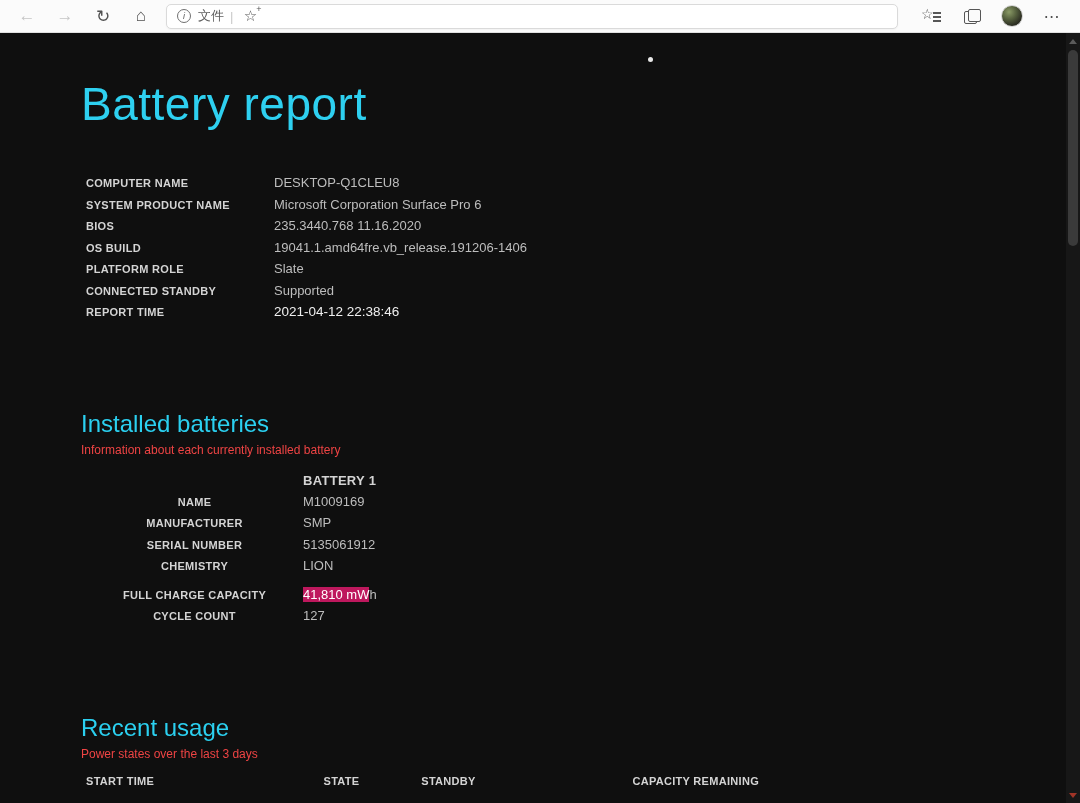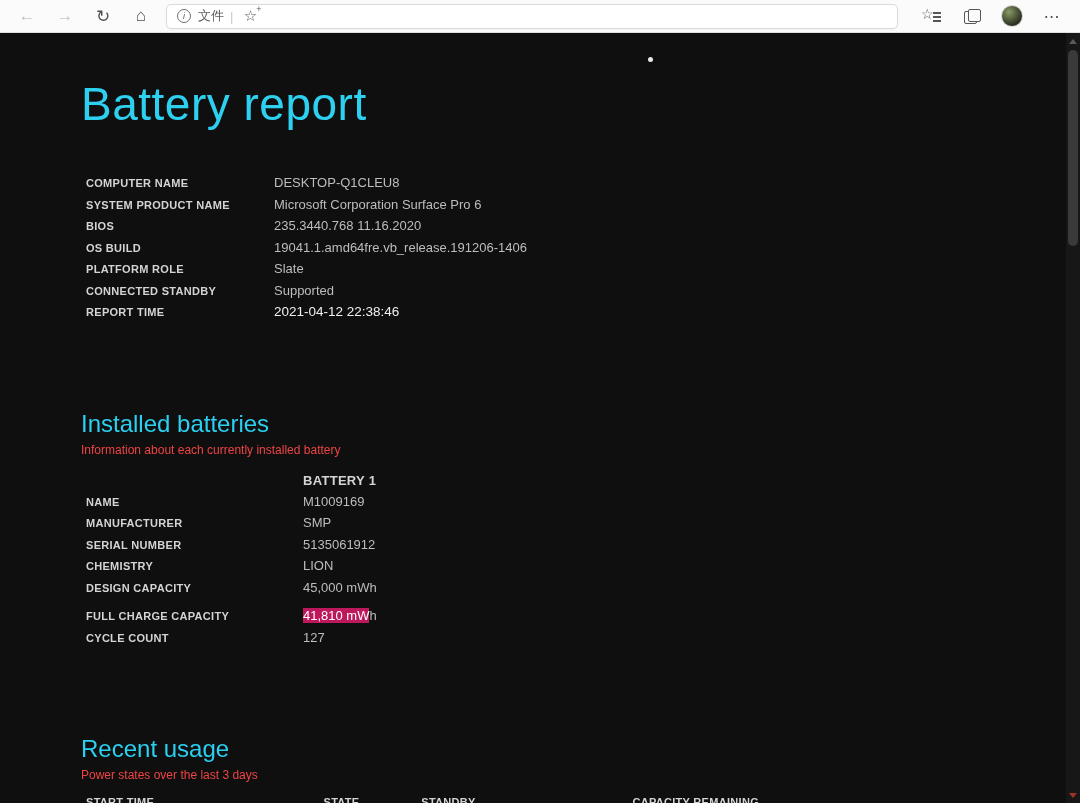--- a/index.html
+++ b/index.html
@@ -55,21 +55,21 @@
   .lbl { width:188px; flex:0 0 auto; font-size:11px; font-weight:bold;
          color:#d4d4d4; letter-spacing:0.3px; }
   .val { font-size:13px; color:#bdbdbd; }
   .val.bright { color:#efefef; font-size:13.5px; }
 
   .section-heading { margin:84px 0 0 81px; font-size:24px; color:#2bd0f0; font-weight:400; }
   .section-sub { margin:5px 0 0 81px; font-size:12px; color:#ef4444; }
 
   .bat-table { margin:16px 0 0 86px; }
   .bat-row { display:flex; align-items:baseline; height:21.5px; }
-  .bat-row .lbl { width:217px; }
+  .bat-row .lbl { width:217px;text-align:center; }
   .bat-header { display:flex; height:21px; align-items:baseline; }
   .bat-header .spacer { width:217px; flex:0 0 auto; }
   .col-head { font-size:13px; font-weight:bold; color:#d4d4d4; letter-spacing:0.3px; }
   .bat-row.gap-before { margin-top:7px; }
   .selected { background:#be185d; color:#ffffff; }
 
   .usage-table { margin:14px 0 0 81px; }
   .usage-header { display:flex; height:17px; align-items:baseline; }
   .uh { font-size:11px; font-weight:bold; color:#d4d4d4; letter-spacing:0.3px; }
   .c1 { width:185px; flex:0 0 auto; padding-left:5px; margin-right:4px; }
@@ -185,24 +185,20 @@
       <span class="val">SMP</span>
     </div>
     <div class="bat-row">
       <span class="lbl">SERIAL NUMBER</span>
       <span class="val">5135061912</span>
     </div>
     <div class="bat-row">
       <span class="lbl">CHEMISTRY</span>
       <span class="val">LION</span>
     </div>
-    <div class="bat-row">
-      <span class="lbl">DESIGN CAPACITY</span>
-      <span class="val">45,000 mWh</span>
-    </div>
     <div class="bat-row gap-before">
       <span class="lbl">FULL CHARGE CAPACITY</span>
       <span class="val">
         <span class="selected">41,810 mW</span><span>h</span>
       </span>
     </div>
     <div class="bat-row">
       <span class="lbl">CYCLE COUNT</span>
       <span class="val">127</span>
     </div>

